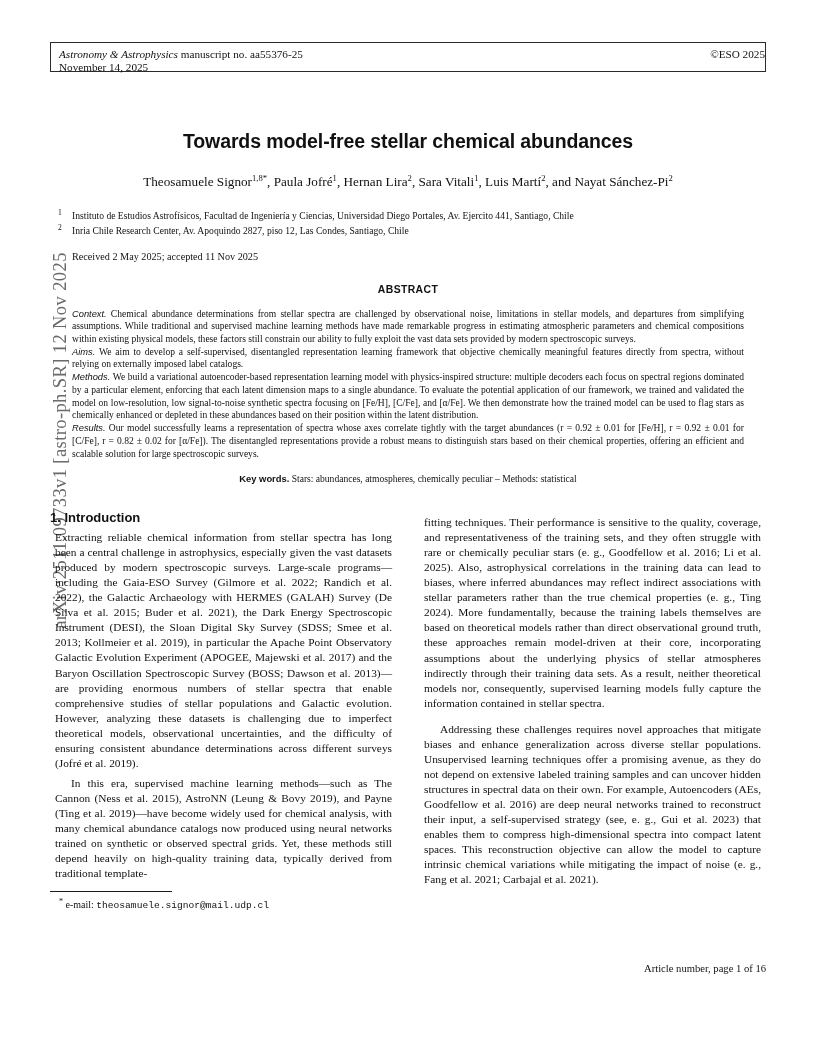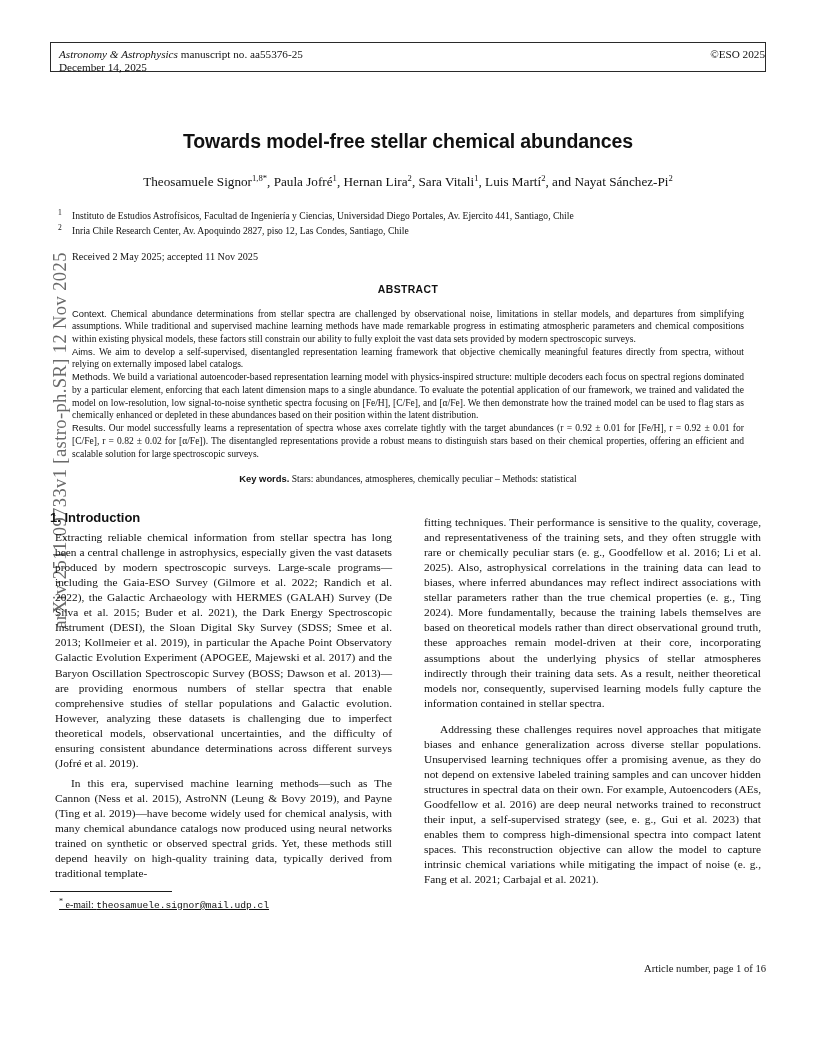--- a/index.html
+++ b/index.html
@@ -110,20 +110,21 @@
   #abstract {
     margin-top: 13px;
     padding: 0 22px;
     font-size: 9.55px;
     line-height: 1.335;
     text-align: justify;
   }
   #abstract p { margin: 0; }
   #abstract .lbl {
     font-family: "Liberation Sans", "DejaVu Sans", sans-serif;
+    font-style: italic;
     font-weight: normal;
     font-size: 9.3px;
   }
   #keywords {
     margin-top: 13px;
     padding: 0 22px;
     font-size: 9.55px;
     text-align: center;
   }
   #keywords .kwlbl {
@@ -161,21 +162,20 @@
   }
   #footnote-rule {
     width: 122px;
     height: 0;
     border-top: 1px solid #1a1a1a;
     margin-bottom: 5px;
   }
   #footnote {
     font-size: 10px;
     padding-left: 9px;
-    text-decoration: underline;
   }
   #footnote .fnstar { font-size: 8px; vertical-align: super; }
   .mono { font-family: "Liberation Mono", "DejaVu Sans Mono", monospace; font-size: 9.6px; }
 
   
   #page-footer {
     position: absolute;
     right: 50px;
     top: 963px;
     font-size: 10.6px;
@@ -185,21 +185,21 @@
 </head>
 <body>
 
 <div id="arxiv-stamp">arXiv:2511.09733v1  [astro-ph.SR]  12 Nov 2025</div>
 
 <div id="page">
 
   <div id="runhead">
     <div class="rh-left"><span class="ital">Astronomy &amp; Astrophysics</span><span> manuscript no. aa55376-25</span></div>
     <div class="rh-right">©ESO 2025</div>
-    <div class="rh-line2">December 14, 2025</div>
+    <div class="rh-line2">November 14, 2025</div>
   </div>
 
   <div id="titleblock">
     <div id="main-title">Towards model-free stellar chemical abundances</div>
     <div id="authors">
       <span>Theosamuele Signor<sup>1,8</sup><sup>*</sup></span><span>, </span><span>Paula Jofré<sup>1</sup></span><span>, </span><span>Hernan Lira<sup>2</sup></span><span>, </span><span>Sara Vitali<sup>1</sup></span><span>, </span><span>Luis Martí<sup>2</sup></span><span>, and </span><span>Nayat Sánchez-Pi<sup>2</sup></span>
     </div>
   </div>
 
   <div id="affils">

